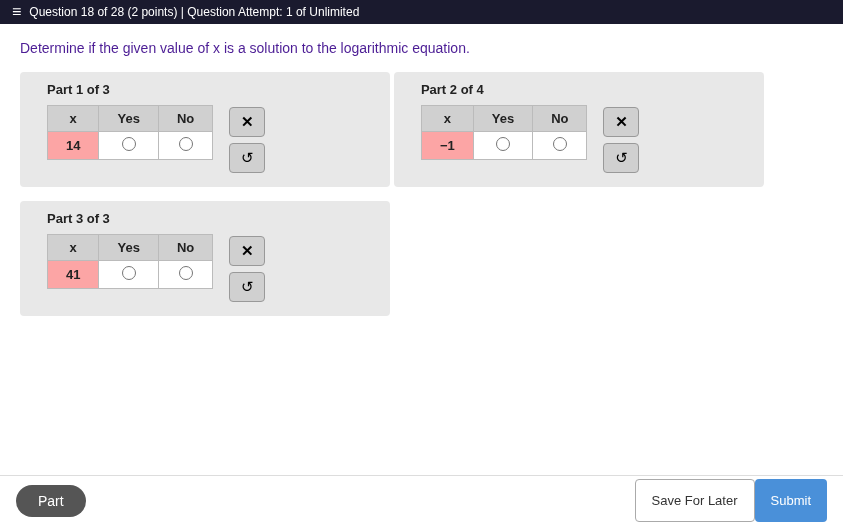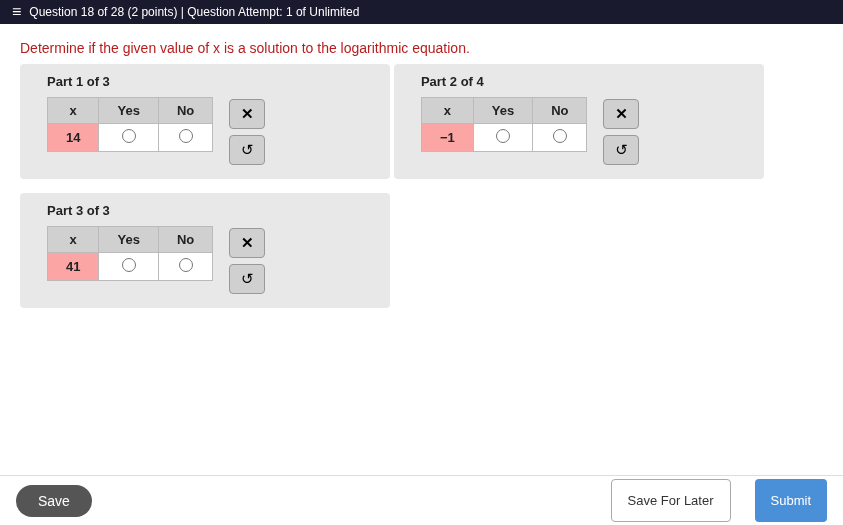--- a/index.html
+++ b/index.html
@@ -31,22 +31,22 @@
     }
     .main-content {
       background: #fff;
       margin: 0;
       padding: 16px 20px 80px 20px;
       min-height: 501px;
       position: relative;
     }
     .question-prompt {
       font-size: 14px;
-      margin-bottom: 8px;
-      color: #b91c1c;
+      margin-bottom: 16px;
+      color: #4c1d95;
     }
     .equation-block {
       font-size: 15px;
       margin: 6px 0 16px 16px;
       font-style: italic;
     }
     .part-section {
       background: #e8e8e8;
       border-radius: 4px;
       padding: 10px 12px 14px 27px;
@@ -137,21 +137,21 @@
       background: #555;
       color: #fff;
       border: none;
       border-radius: 20px;
       padding: 8px 22px;
       font-size: 14px;
       cursor: pointer;
     }
     .right-actions {
       display: flex;
-      gap: 24px;
+      gap: 0;
     }
     .save-btn {
       background: #fff;
       color: #333;
       border: 1px solid #aaa;
       border-radius: 4px;
       padding: 7px 16px;
       font-size: 13px;
       cursor: pointer;
     }
@@ -267,20 +267,20 @@
         </button>
         <button class="btn-undo">
           <span>↺</span>
         </button>
       </div>
     </div>
   </div>
 
   
   <div class="bottom-bar">
-    <button class="check-btn">Save</button>
+    <button class="check-btn">Part</button>
     <div class="right-actions">
       <button class="save-btn">Save For Later</button>
       <button class="submit-btn">Submit</button>
     </div>
   </div>
 
 </div>
 
 </body></html>

